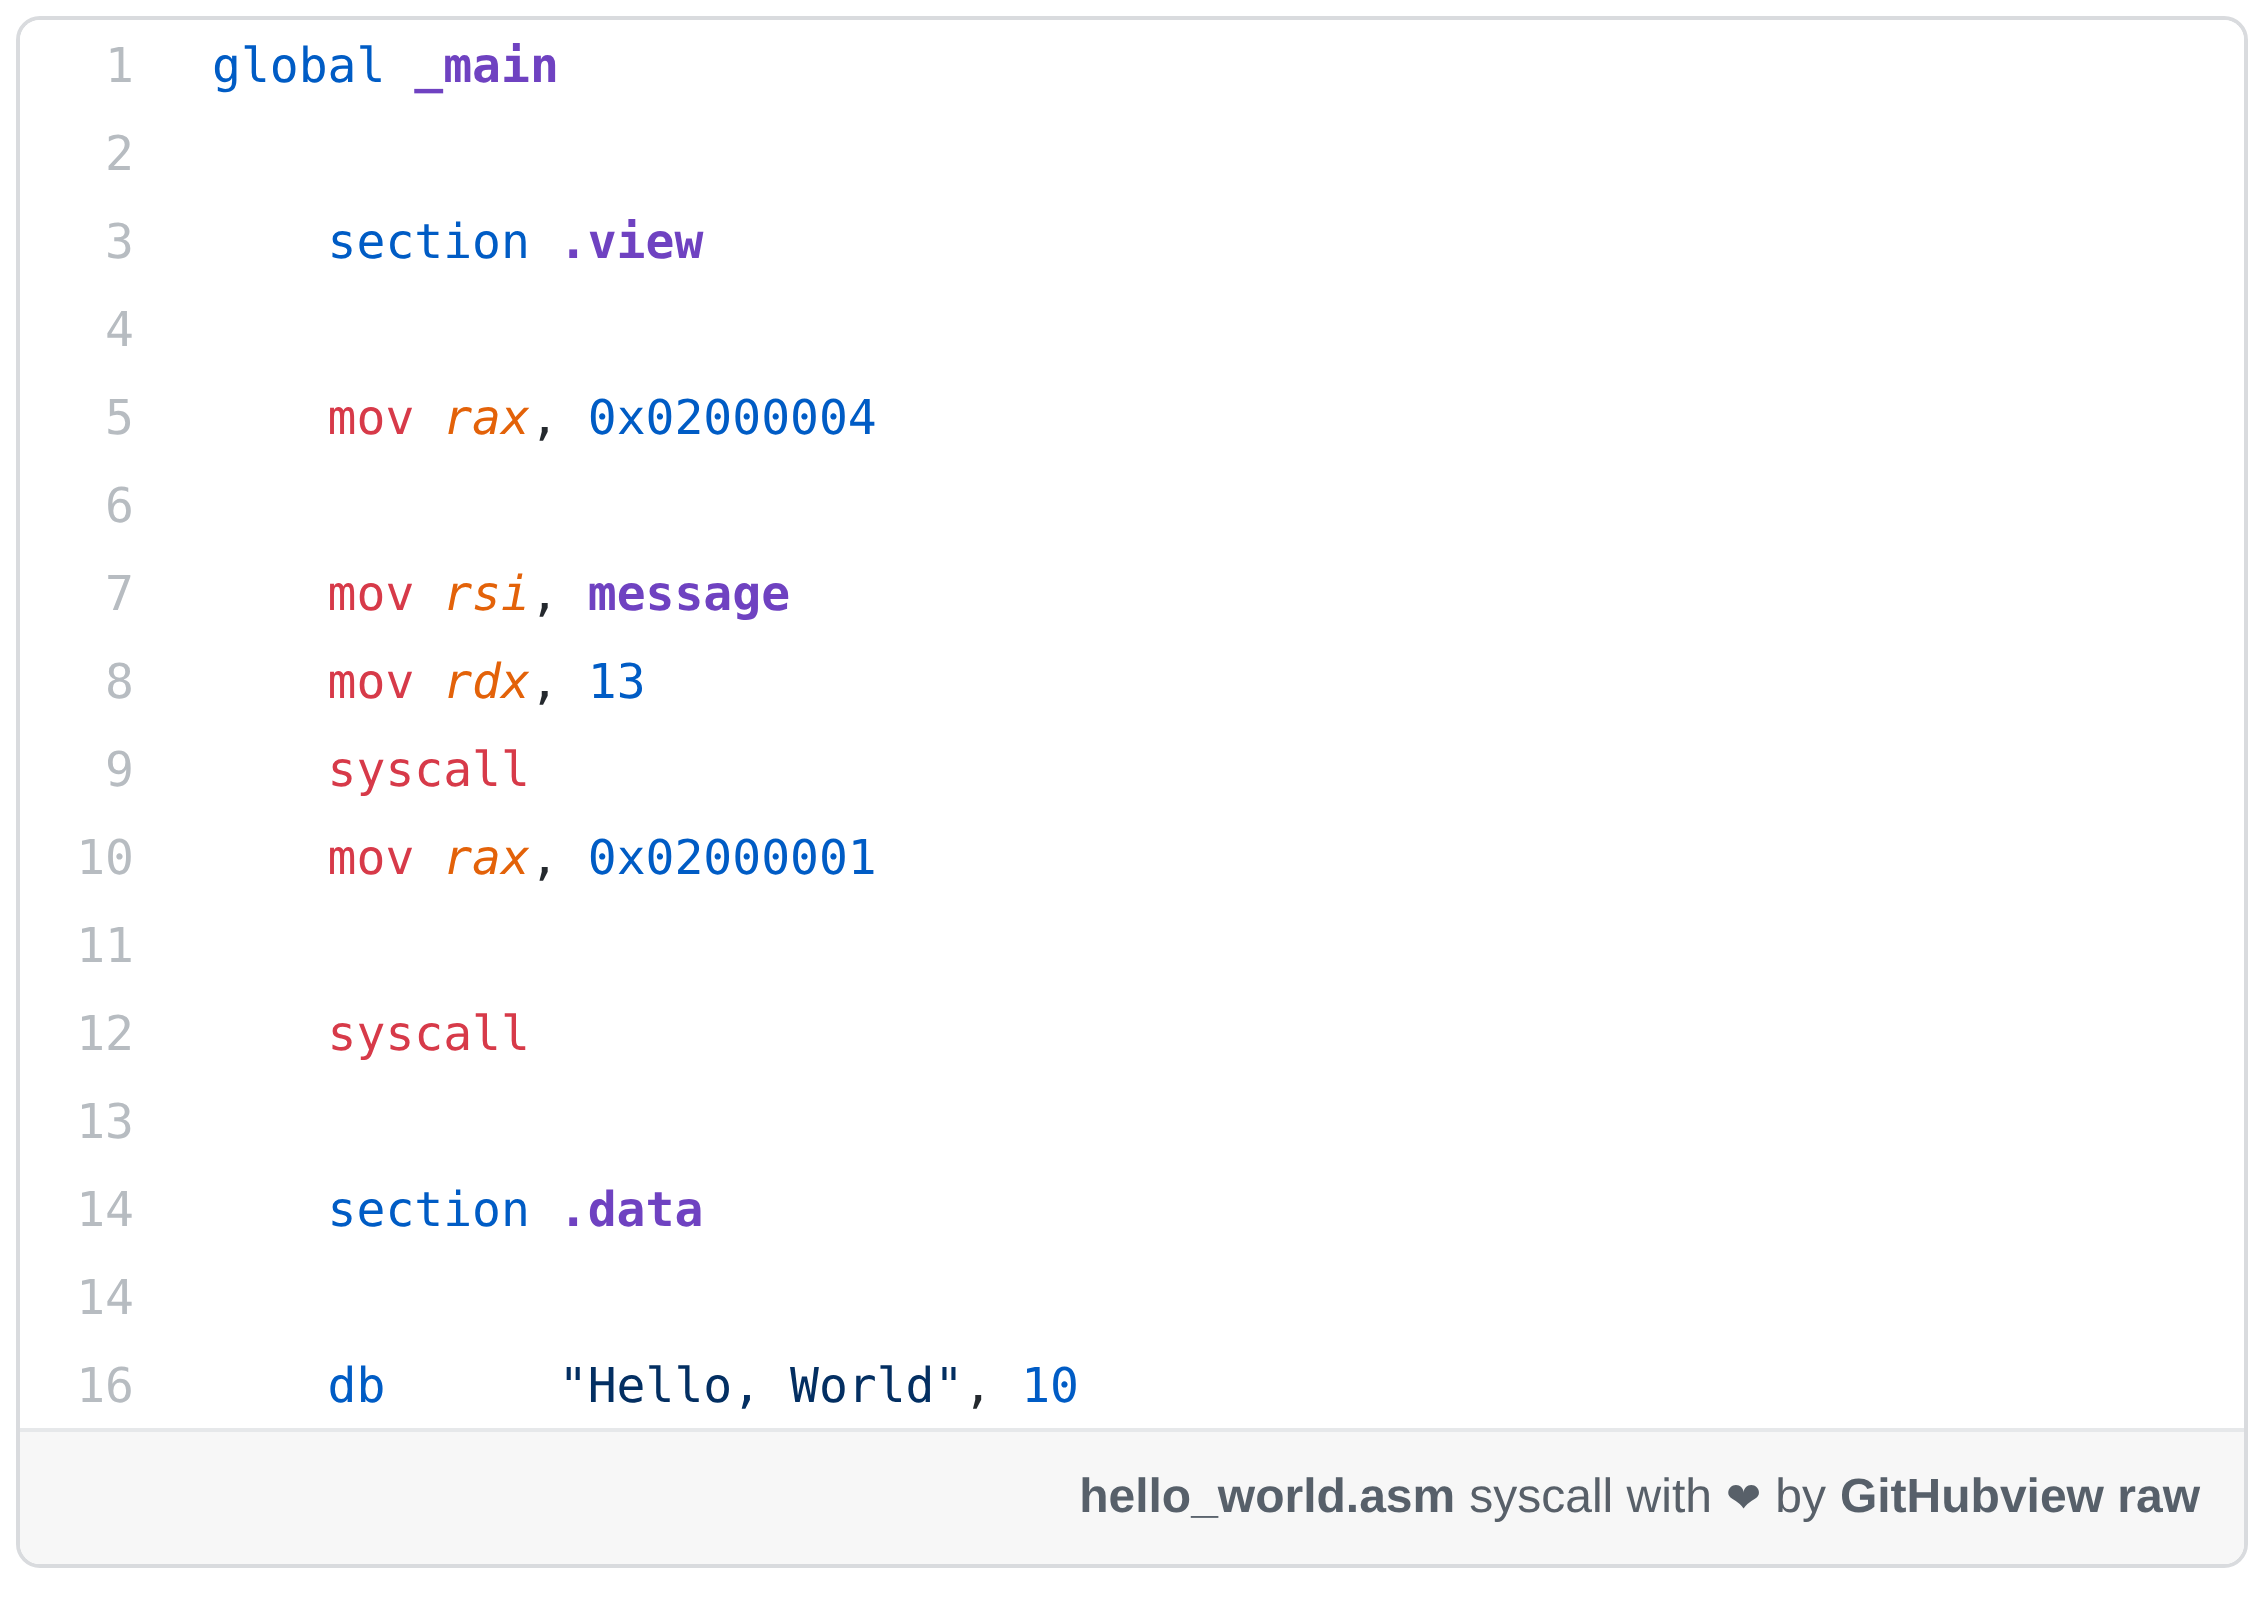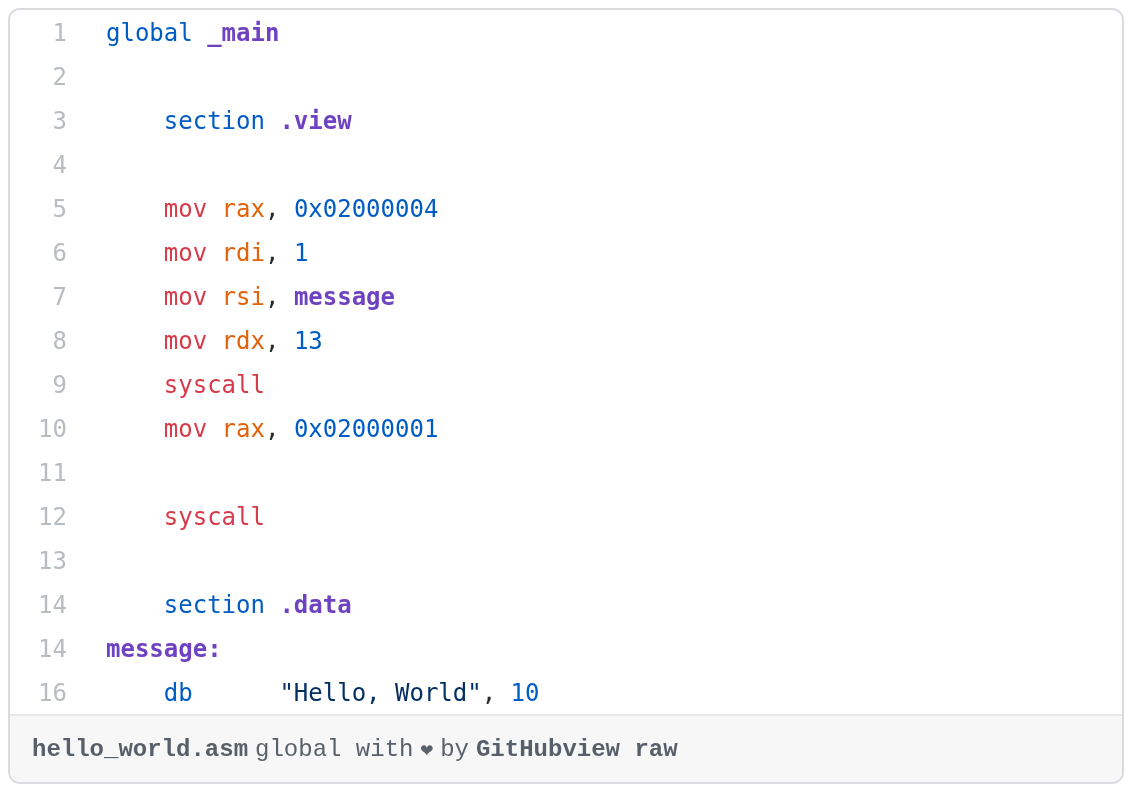--- a/index.html
+++ b/index.html
@@ -24,28 +24,28 @@
   }
   .ln {
     flex: 0 0 57px; text-align: right; white-space: pre;
     color: var(--line-number-gray, #b7bcc1); user-select: none;
   }
   .lc { padding-left: 39px; white-space: pre; color: var(--plain-text, #24292e); }
 
   .tok-blue   { color: var(--keyword-blue, #005cc5); }
   .tok-purple { color: var(--label-purple, #6f42c1); font-weight: bold; }
   .tok-red    { color: var(--instruction-red, #d73a49); }
-  .tok-orange { color: var(--register-orange, #e36209); }
+  .tok-orange { color: var(--register-orange, #e36209); font-style: italic; }
   .tok-navy   { color: var(--string-navy, #032f62); }
   .tok-plain  { color: var(--plain-text, #24292e); }
 
   .gist-meta {
-    flex: 0 0 68px; display: flex; align-items: center; justify-content: flex-start;
+    flex: 0 0 68px; display: flex; align-items: center; justify-content: flex-end;
     background: var(--footer-bg, #f7f7f7); border-top: 2px solid #e6e8ea;
-    padding: 0 22px; font-size: 24px; color: var(--footer-text, #586069); font-family: Liberation Mono, monospace;
+    padding: 0 22px; font-size: 24px; color: var(--footer-text, #586069);
   }
   .meta-left { display: flex; align-items: baseline; gap: 7px; }
   .meta-link { font-weight: 700; color: var(--footer-link, #586069);
                text-decoration: none; cursor: pointer; }
   .meta-text { font-weight: 400; }
   .heart { font-size: 21px; align-self: center; }
 </style>
 </head>
 <body>
 
@@ -66,21 +66,20 @@
         </div>
         <div class="code-line">
           <div class="ln">4</div>
         </div>
         <div class="code-line">
           <div class="ln">5</div>
           <div class="lc"><span class="tok-plain">    </span><span class="tok-red">mov</span><span class="tok-plain"> </span><span class="tok-orange">rax</span><span class="tok-plain">, </span><span class="tok-blue">0x02000004</span></div>
         </div>
         <div class="code-line">
           <div class="ln">6</div>
-          <div class="lc"><span class="tok-plain">    </span><span class="tok-red">mov</span><span class="tok-plain"> </span><span class="tok-orange">rdi</span><span class="tok-plain">, </span><span class="tok-blue">1</span></div>
         </div>
         <div class="code-line">
           <div class="ln">7</div>
           <div class="lc"><span class="tok-plain">    </span><span class="tok-red">mov</span><span class="tok-plain"> </span><span class="tok-orange">rsi</span><span class="tok-plain">, </span><span class="tok-purple">message</span></div>
         </div>
         <div class="code-line">
           <div class="ln">8</div>
           <div class="lc"><span class="tok-plain">    </span><span class="tok-red">mov</span><span class="tok-plain"> </span><span class="tok-orange">rdx</span><span class="tok-plain">, </span><span class="tok-blue">13</span></div>
         </div>
         <div class="code-line">
@@ -101,31 +100,30 @@
         <div class="code-line">
           <div class="ln">13</div>
           <div class="lc"></div>
         </div>
         <div class="code-line">
           <div class="ln">14</div>
           <div class="lc"><span class="tok-plain">    </span><span class="tok-blue">section</span><span class="tok-plain"> </span><span class="tok-purple">.data</span></div>
         </div>
         <div class="code-line">
           <div class="ln">14</div>
-          <div class="lc"><span class="tok-purple">message:</span></div>
         </div>
         <div class="code-line">
           <div class="ln">16</div>
           <div class="lc"><span class="tok-plain">    </span><span class="tok-blue">db</span><span class="tok-plain">      </span><span class="tok-navy">"Hello, World"</span><span class="tok-plain">, </span><span class="tok-blue">10</span></div>
         </div>
       </div>
   </div>
   <div class="gist-meta">
     <div class="meta-left">
       <a class="meta-link">hello_world.asm</a>
-      <span class="meta-text">global with</span>
+      <span class="meta-text">syscall with</span>
       <span class="heart">❤</span>
       <span class="meta-text">by</span>
       <a class="meta-link">GitHub</a>
     </div>
     <a class="meta-link">view raw</a>
   </div>
 </div>
 
 </body></html>

